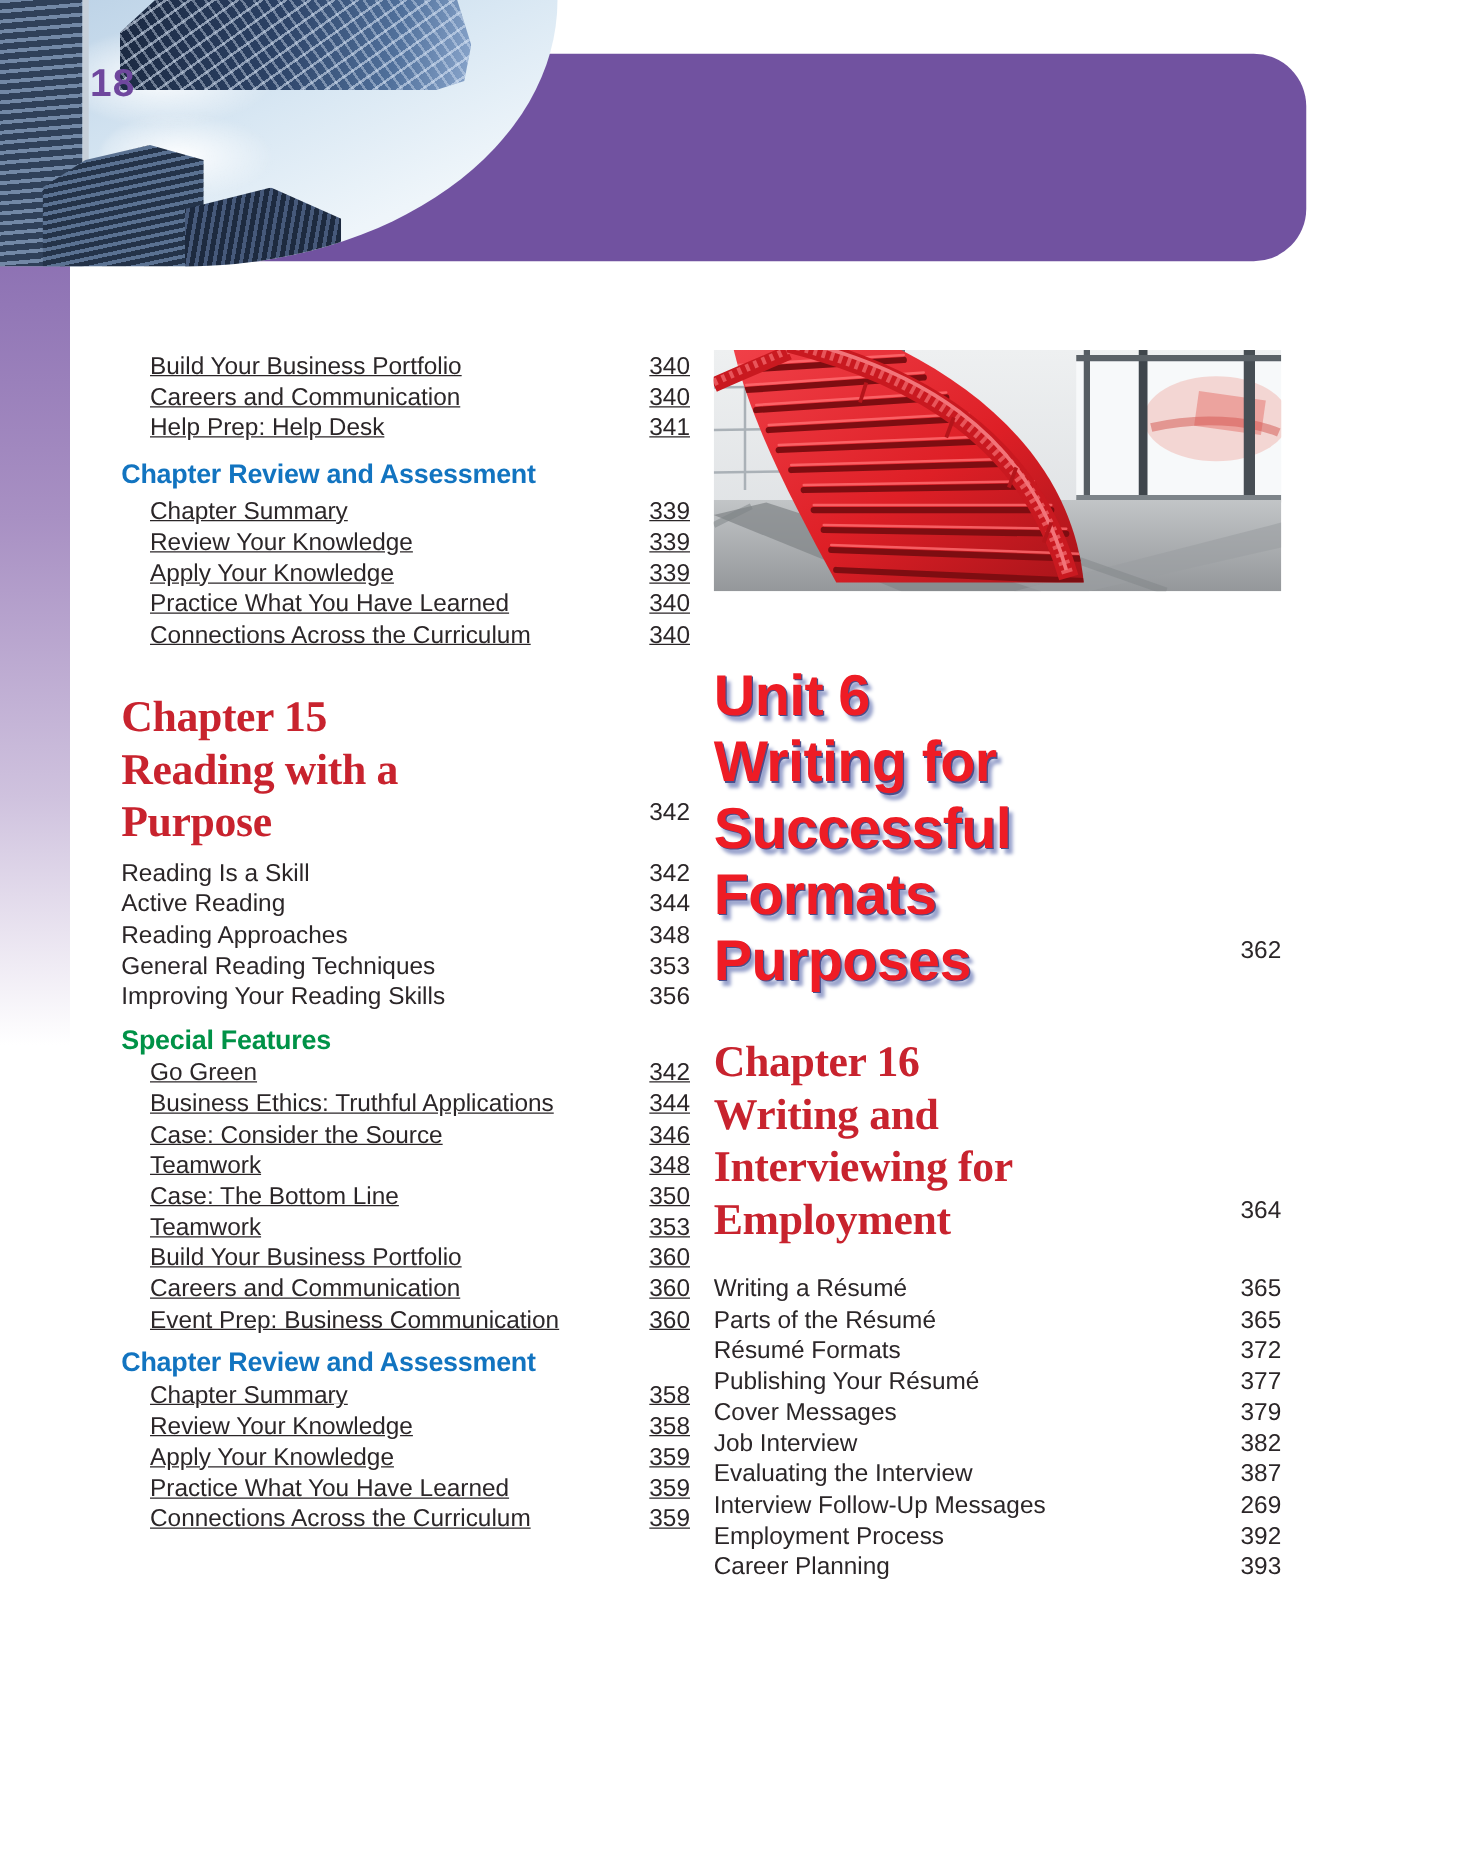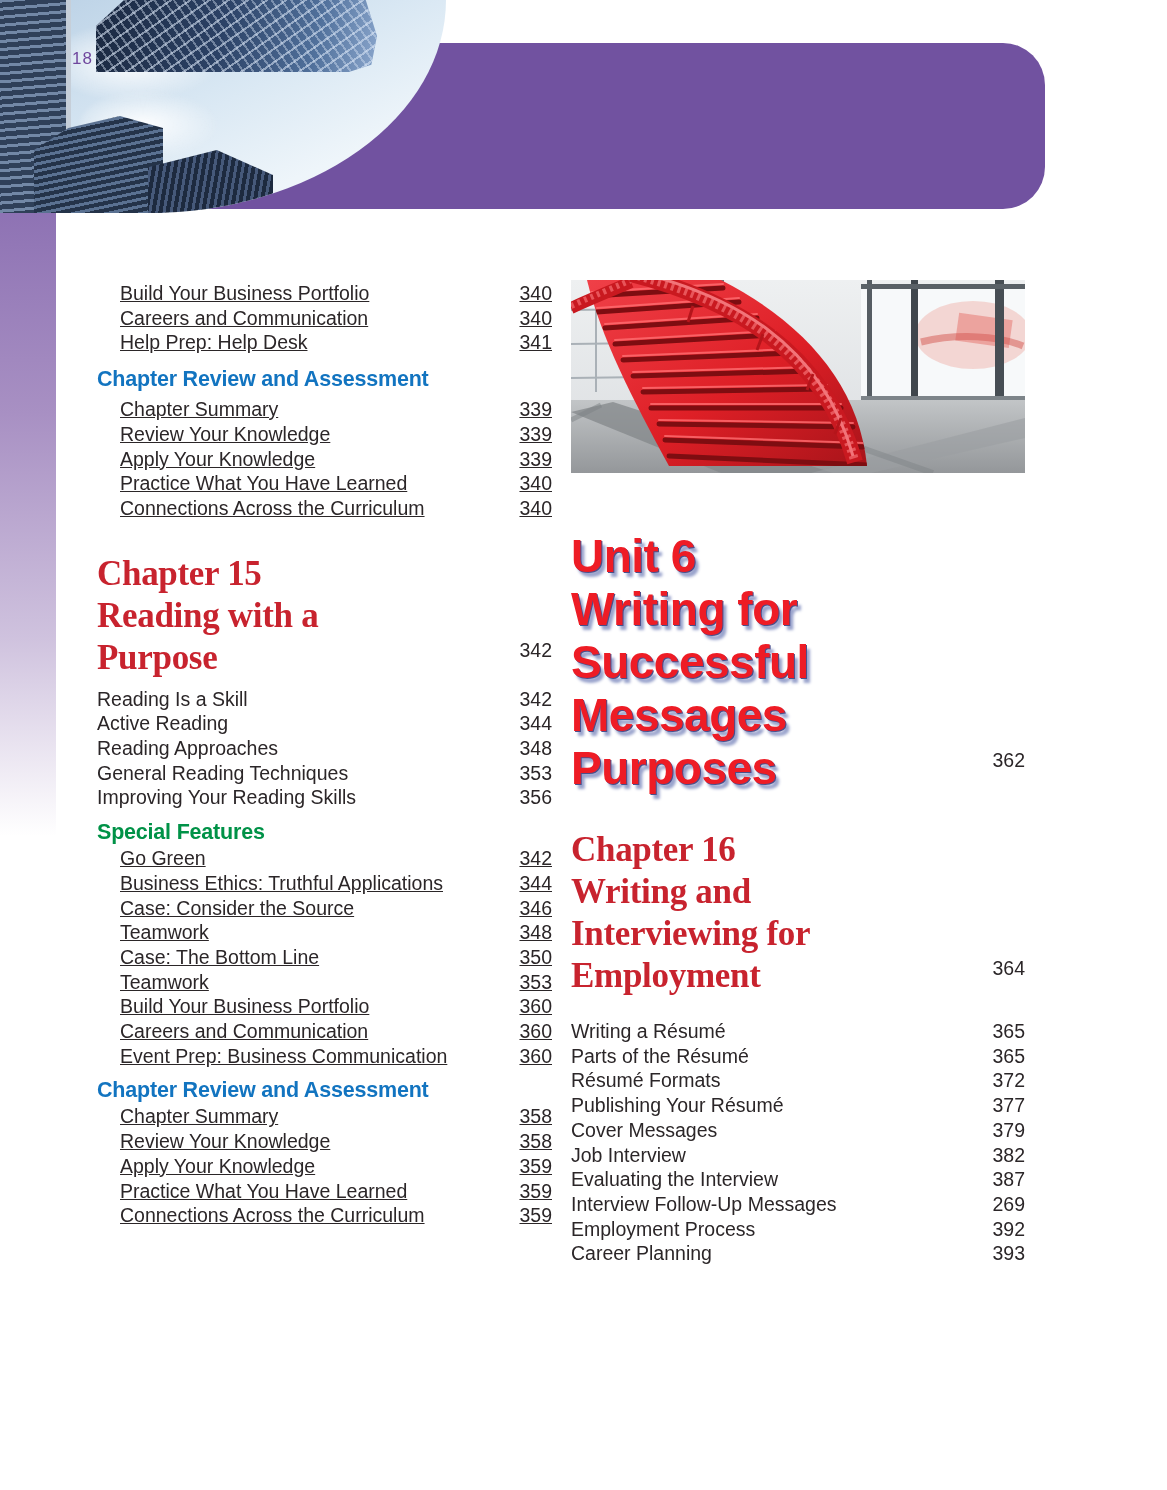--- a/index.html
+++ b/index.html
@@ -44,21 +44,21 @@
   .glass-diag{
     position:absolute;left:96px;top:0;width:281px;height:72px;z-index:4;
     clip-path:polygon(10% 0,96% 0,100% 50%,98% 90%,90% 100%,0 100%,0 36%);
     background:
       repeating-linear-gradient(-35deg,rgba(219,231,247,.55) 0 2px,rgba(0,0,0,0) 2px 11px),
       repeating-linear-gradient(55deg,rgba(219,231,247,.4) 0 2px,rgba(0,0,0,0) 2px 8px),
       linear-gradient(100deg,#1a2840 0%,#2c4266 45%,#51719c 78%,#8aa6cc 100%);
   }
   .page-num{
     position:absolute;left:72px;top:49px;z-index:6;
-    font-size:17px;font-weight:normal;color:#6f479e;letter-spacing:1px;
+    font-size:31px;font-weight:bold;color:#6f479e;letter-spacing:1px;
   }
   
   .toc{position:absolute;z-index:4;color:#2b2628;}
   .toc-left{left:97px;top:281px;width:455px;}
   .toc-right{left:571px;top:280px;width:454px;}
   .rows .row{display:flex;justify-content:space-between;align-items:baseline;
     line-height:24.7px;font-size:19.5px;}
   .rows.indent .row{padding-left:23px;text-decoration:underline;}
   .num{white-space:nowrap;}
   .h-sans{font-size:21.5px;font-weight:bold;line-height:24px;margin:10px 0 2px;letter-spacing:-0.2px;}
@@ -316,21 +316,21 @@
       <line x1="242" y1="94" x2="236" y2="110"></line>
         <line x1="270" y1="138" x2="264" y2="154"></line>
     </g>
   </svg>
 
   <div class="unit-block">
     <div>
         <div class="unit-line">Unit 6</div>
         <div class="unit-line">Writing for</div>
         <div class="unit-line">Successful</div>
-        <div class="unit-line">Messages</div>
+        <div class="unit-line">Formats</div>
         <div class="unit-line">Purposes</div>
       </div>
     <span class="ch-page">362</span>
   </div>
 
   <div class="ch-block ch16">
     <div>
         <div class="ch-line">Chapter 16</div>
         <div class="ch-line">Writing and</div>
         <div class="ch-line">Interviewing for</div>

